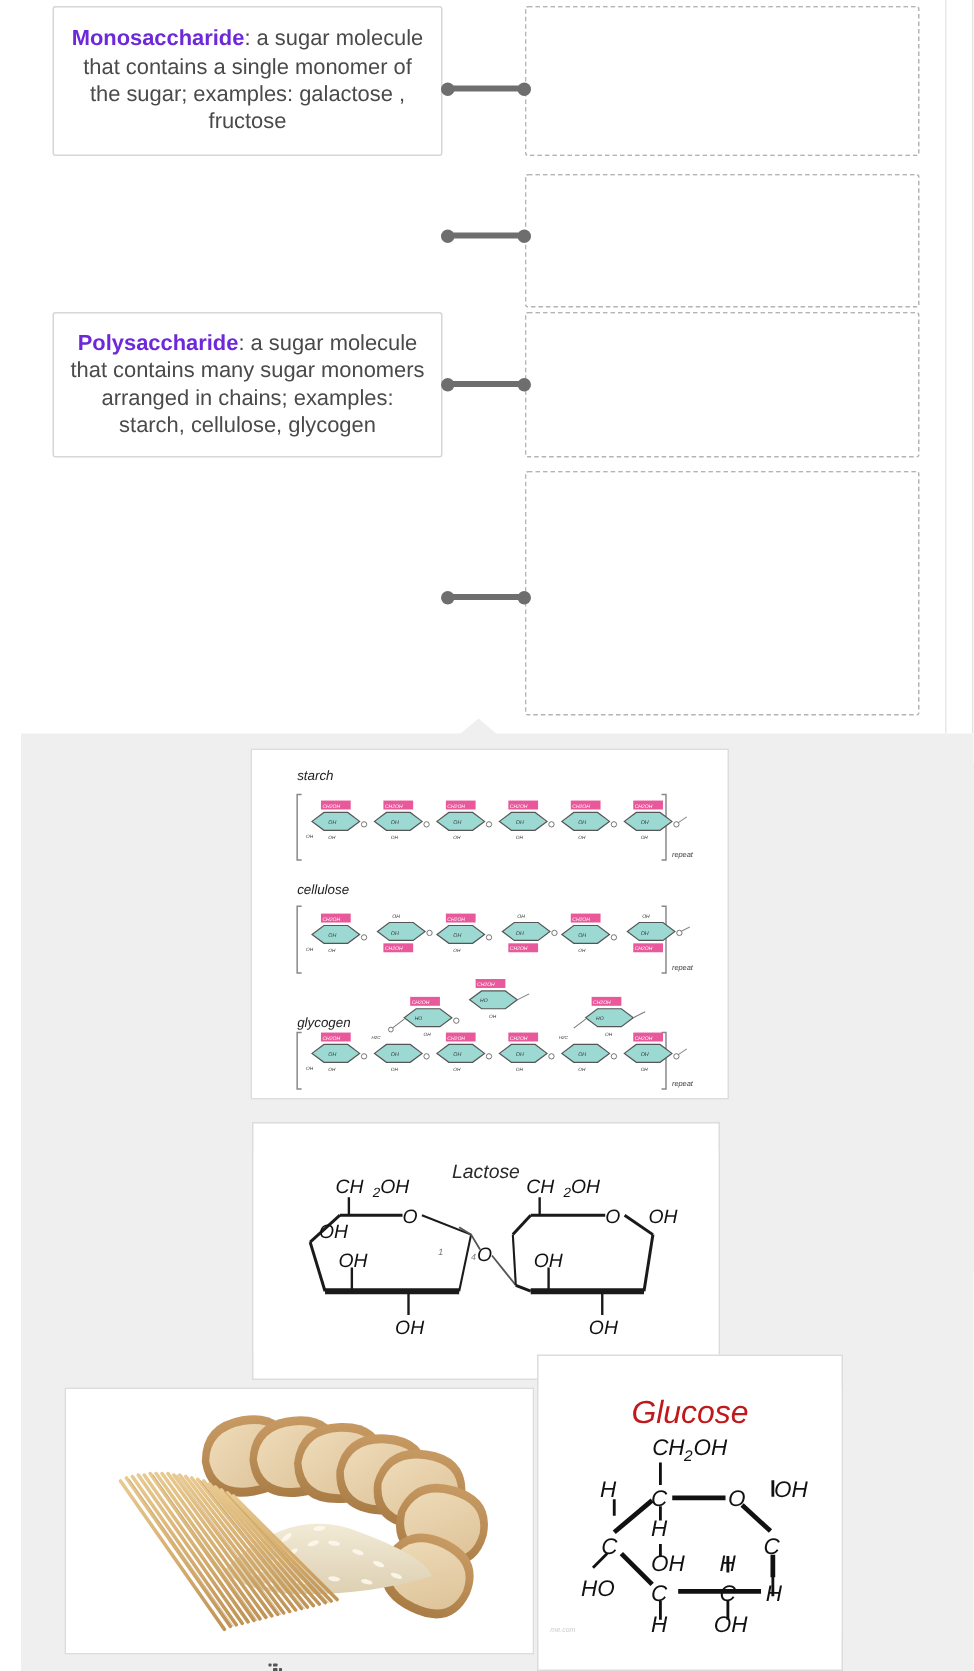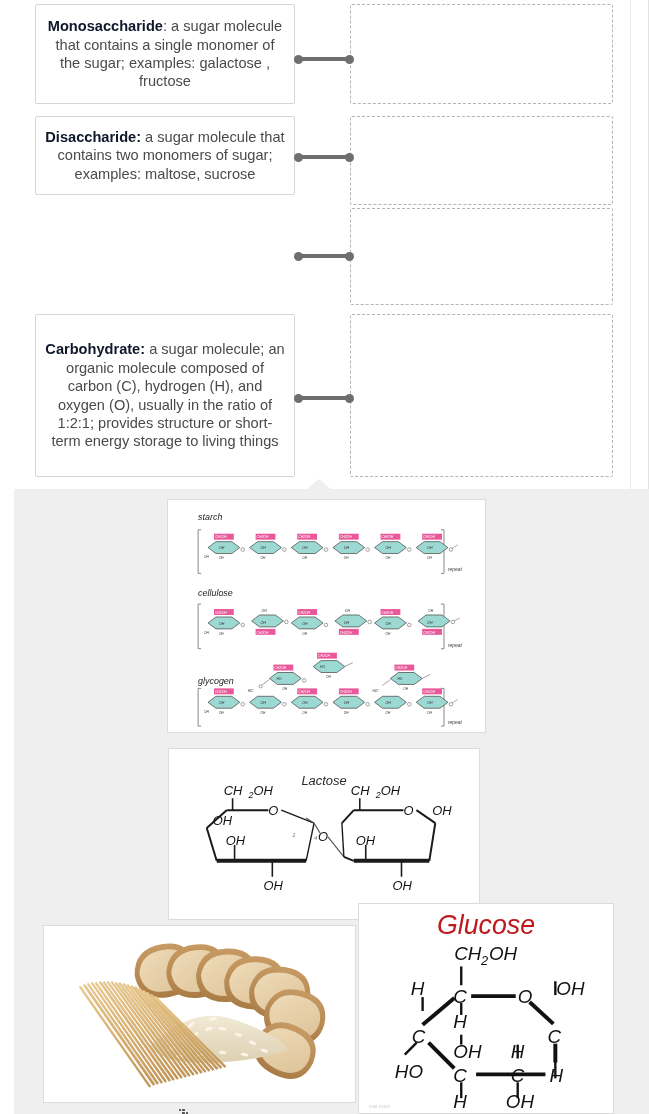--- a/index.html
+++ b/index.html
@@ -45,21 +45,21 @@
     display: flex;
     align-items: center;
     justify-content: center;
     text-align: center;
     padding: 6px 8px;
     font-size: 14.6px;
     line-height: 18.4px;
     color: #4a4a4a;
   }
   .term-card .t-inner { width: 100%; }
-  .term-card b { color: #0f172a; font-weight: bold; }
+  .term-card b { color: #6d28d9; font-weight: bold; }
 
   .drop-zone {
     position: absolute;
     left: 350px;
     width: 263px;
     box-sizing: border-box;
     border: 1px dashed #b4b4b4;
     background: #ffffff;
     border-radius: 2px;
   }
@@ -137,32 +137,27 @@
 <body>
 
 <div id="match-area">
 
   <div class="term-card" style="top:4px; height:100px;">
     <div class="t-inner">
       <b>Monosaccharide</b><span>: </span><span>a sugar molecule that contains a single monomer of the sugar; examples: galactose , fructose</span>
     </div>
   </div>
 
-  <div class="term-card" style="top:116px; height:79px;">
+
+  <div class="term-card" style="top:208px; height:97px;">
     <div class="t-inner">
-      <b>Disaccharide:</b><span> </span><span>a sugar molecule that contains two monomers of sugar; examples: maltose, sucrose</span>
+      <b>Polysaccharide</b><span>: </span><span>a sugar molecule that contains many sugar monomers arranged in chains; examples: starch, cellulose, glycogen</span>
     </div>
   </div>
 
-
-  <div class="term-card" style="top:314px; height:163px;">
-    <div class="t-inner">
-      <b>Carbohydrate:</b><span> </span><span>a sugar molecule; an organic molecule composed of carbon (C), hydrogen (H), and oxygen (O), usually in the ratio of 1:2:1; provides structure or short-term energy storage to living things</span>
-    </div>
-  </div>
 
   <div class="drop-zone" style="top:4px; height:100px;"></div>
   <div class="drop-zone" style="top:116px; height:89px;"></div>
   <div class="drop-zone" style="top:208px; height:97px;"></div>
   <div class="drop-zone" style="top:314px; height:163px;"></div>
 
   <div class="connector" style="left:296px; top:57px; width:56px;">
     <span class="knob left"></span>
     <span class="knob right"></span>
   </div>
@@ -554,21 +549,21 @@
           <path d="M42 61 L112 160"></path>
             <path d="M58 58 L128 156"></path>
             <path d="M74 58 L144 152"></path>
           <path d="M90 62 L160 148"></path>
             <path d="M106 69 L176 144"></path>
         </g>
       </svg>
     </div>
   </div>
 
-  <div class="tile" style="left:344px; top:414px; width:256px; height:211px;">
+  <div class="tile" style="left:344px; top:414px; width:204px; height:211px;">
     <svg class="diagram" viewBox="0 0 256 211">
       <rect x="0" y="0" width="256" height="211" fill="#ffffff"></rect>
       <text x="128" y="30" font-size="27" fill="#c0191b" text-anchor="middle">Glucose</text>
 
       <text x="96" y="57" font-size="19" fill="#111">CH</text>
       <text x="123" y="62" font-size="13" fill="#111">2</text>
       <text x="131" y="57" font-size="19" fill="#111">OH</text>
       <path d="M103 63 L103 82" stroke="#111" stroke-width="2.4" fill="none"></path>
 
       <g stroke="#111" fill="none" stroke-width="4">

